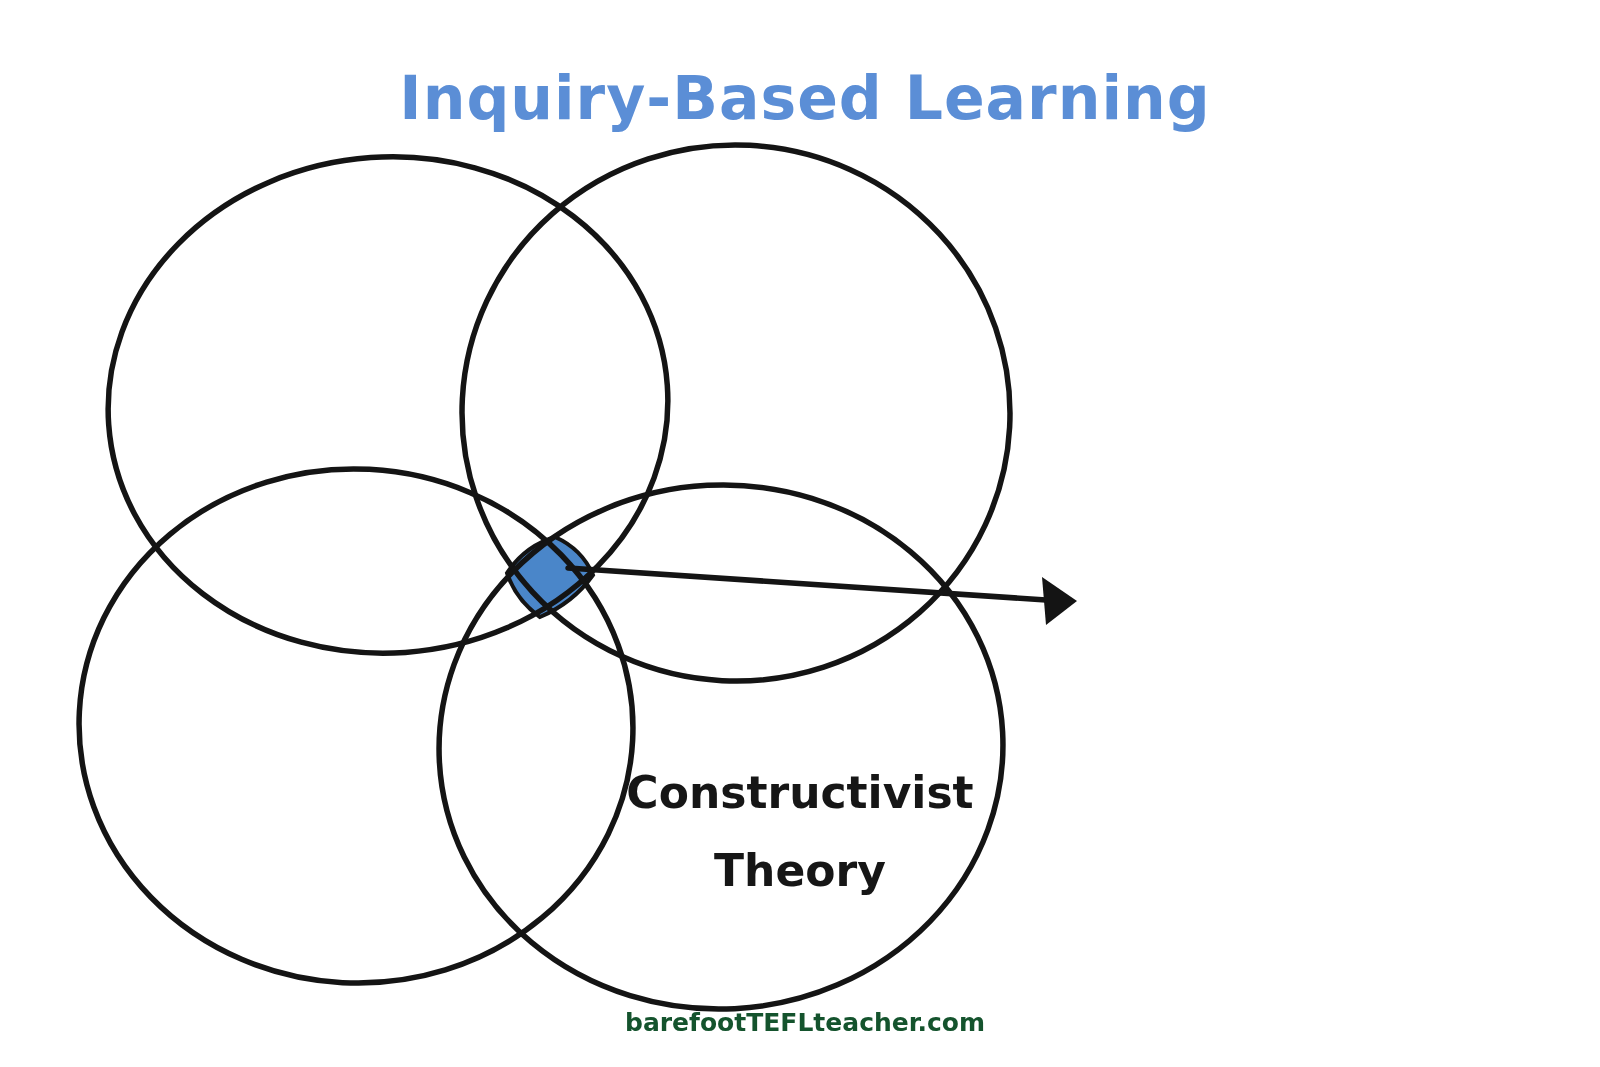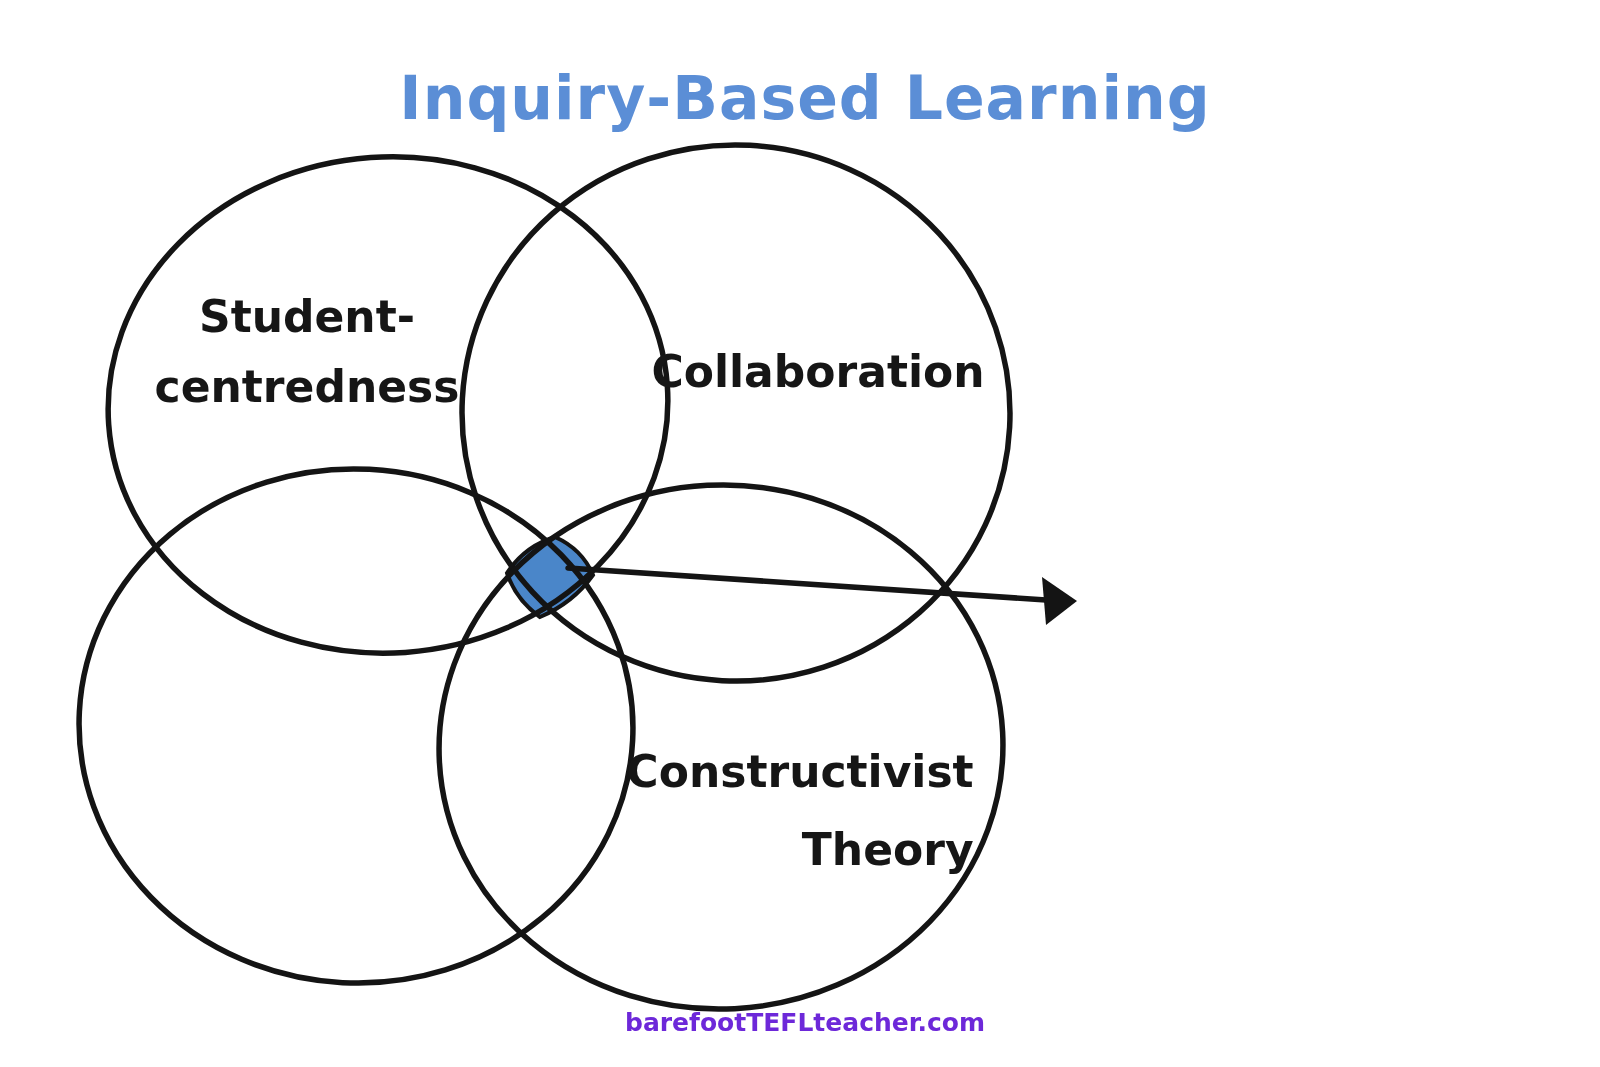--- a/index.html
+++ b/index.html
@@ -56,39 +56,38 @@
     white-space: nowrap;
   }
   .label-ct {
     left: 248px;
     top: 756px;
     font-size: 44px;
     line-height: 1.85;
   }
   .label-const {
     left: 780px;
-    top: 811px;
+    top: 832px;
     font-size: 44px;
     line-height: 1.78;
-    text-align: right;
   }
   .label-ibl {
     left: 1262px;
     top: 593px;
     font-size: 46px;
     line-height: 1.65;
   }
   .footer {
     position: absolute;
     left: 785px;
     top: 1022px;
     transform: translate(-50%, -50%);
     font-size: 25px;
     font-weight: 700;
-    color: #6d28d9;
+    color: #14532d;
     white-space: nowrap;
   }
 </style>
 </head>
 <body>
 
 <div class="canvas">
 
   <h1 class="title">Inquiry-Based Learning</h1>
 
@@ -104,24 +103,21 @@
     <ellipse cx="716" cy="413" rx="274" ry="268" transform="rotate(3 716 413)" fill="none" stroke="#141414" stroke-width="5.5" stroke-linecap="round"></ellipse>
     <ellipse cx="336" cy="726" rx="277" ry="257" transform="rotate(3 336 726)" fill="none" stroke="#141414" stroke-width="5.5" stroke-linecap="round"></ellipse>
     <ellipse cx="701" cy="747" rx="282" ry="262" transform="rotate(-3 701 747)" fill="none" stroke="#141414" stroke-width="5.5" stroke-linecap="round"></ellipse>
 
     <g>
       <path d="M 548 568 L 1026 600" fill="none" stroke="#141414" stroke-width="5.5" stroke-linecap="round"></path>
       <polygon points="1057,601 1022,577 1026,625" fill="#141414"></polygon>
     </g>
   </svg>
 
-  <div class="label label-sc">Student-
-centredness</div>
 
-  <div class="label label-collab">Collaboration</div>
 
 
   <div class="label label-const">Constructivist
 Theory</div>
 
 
   <div class="footer">barefootTEFLteacher.com</div>
 
 </div>
 

